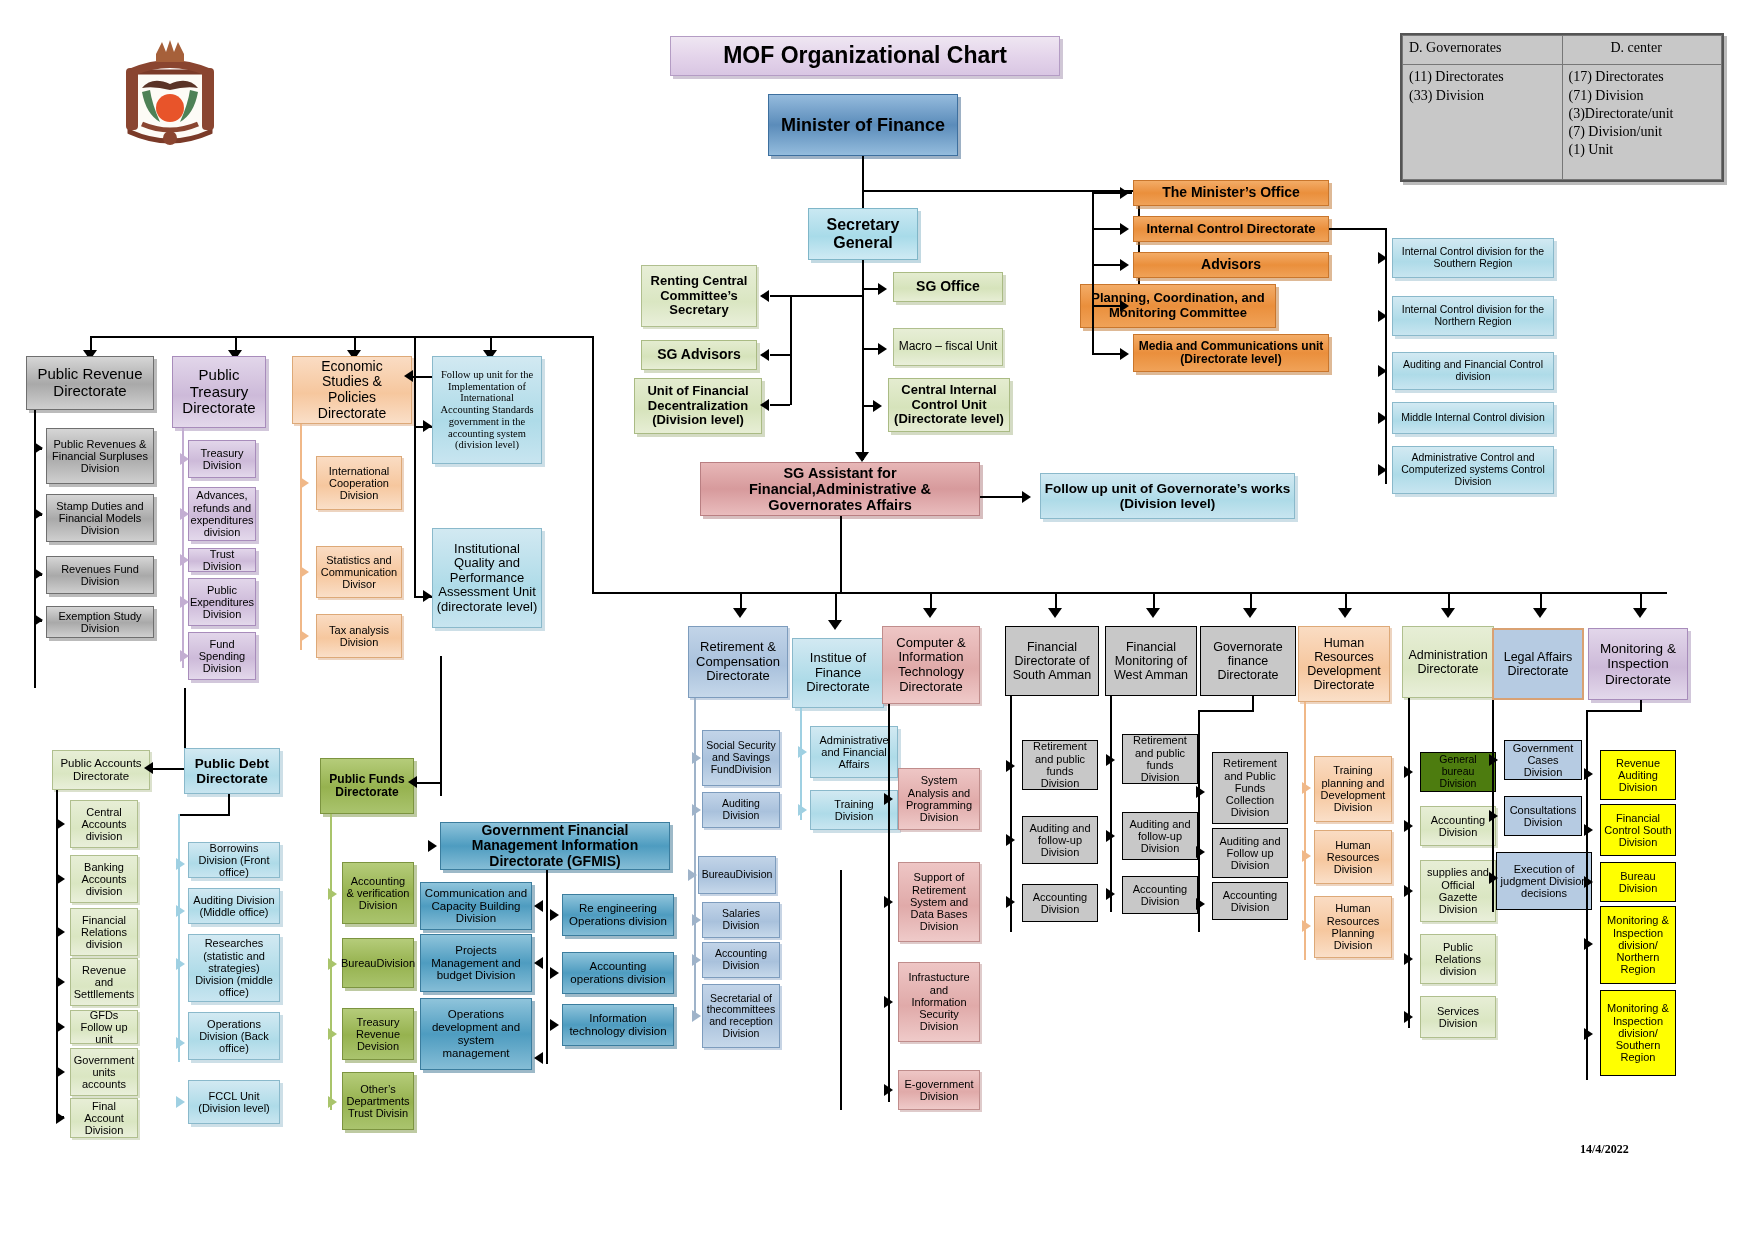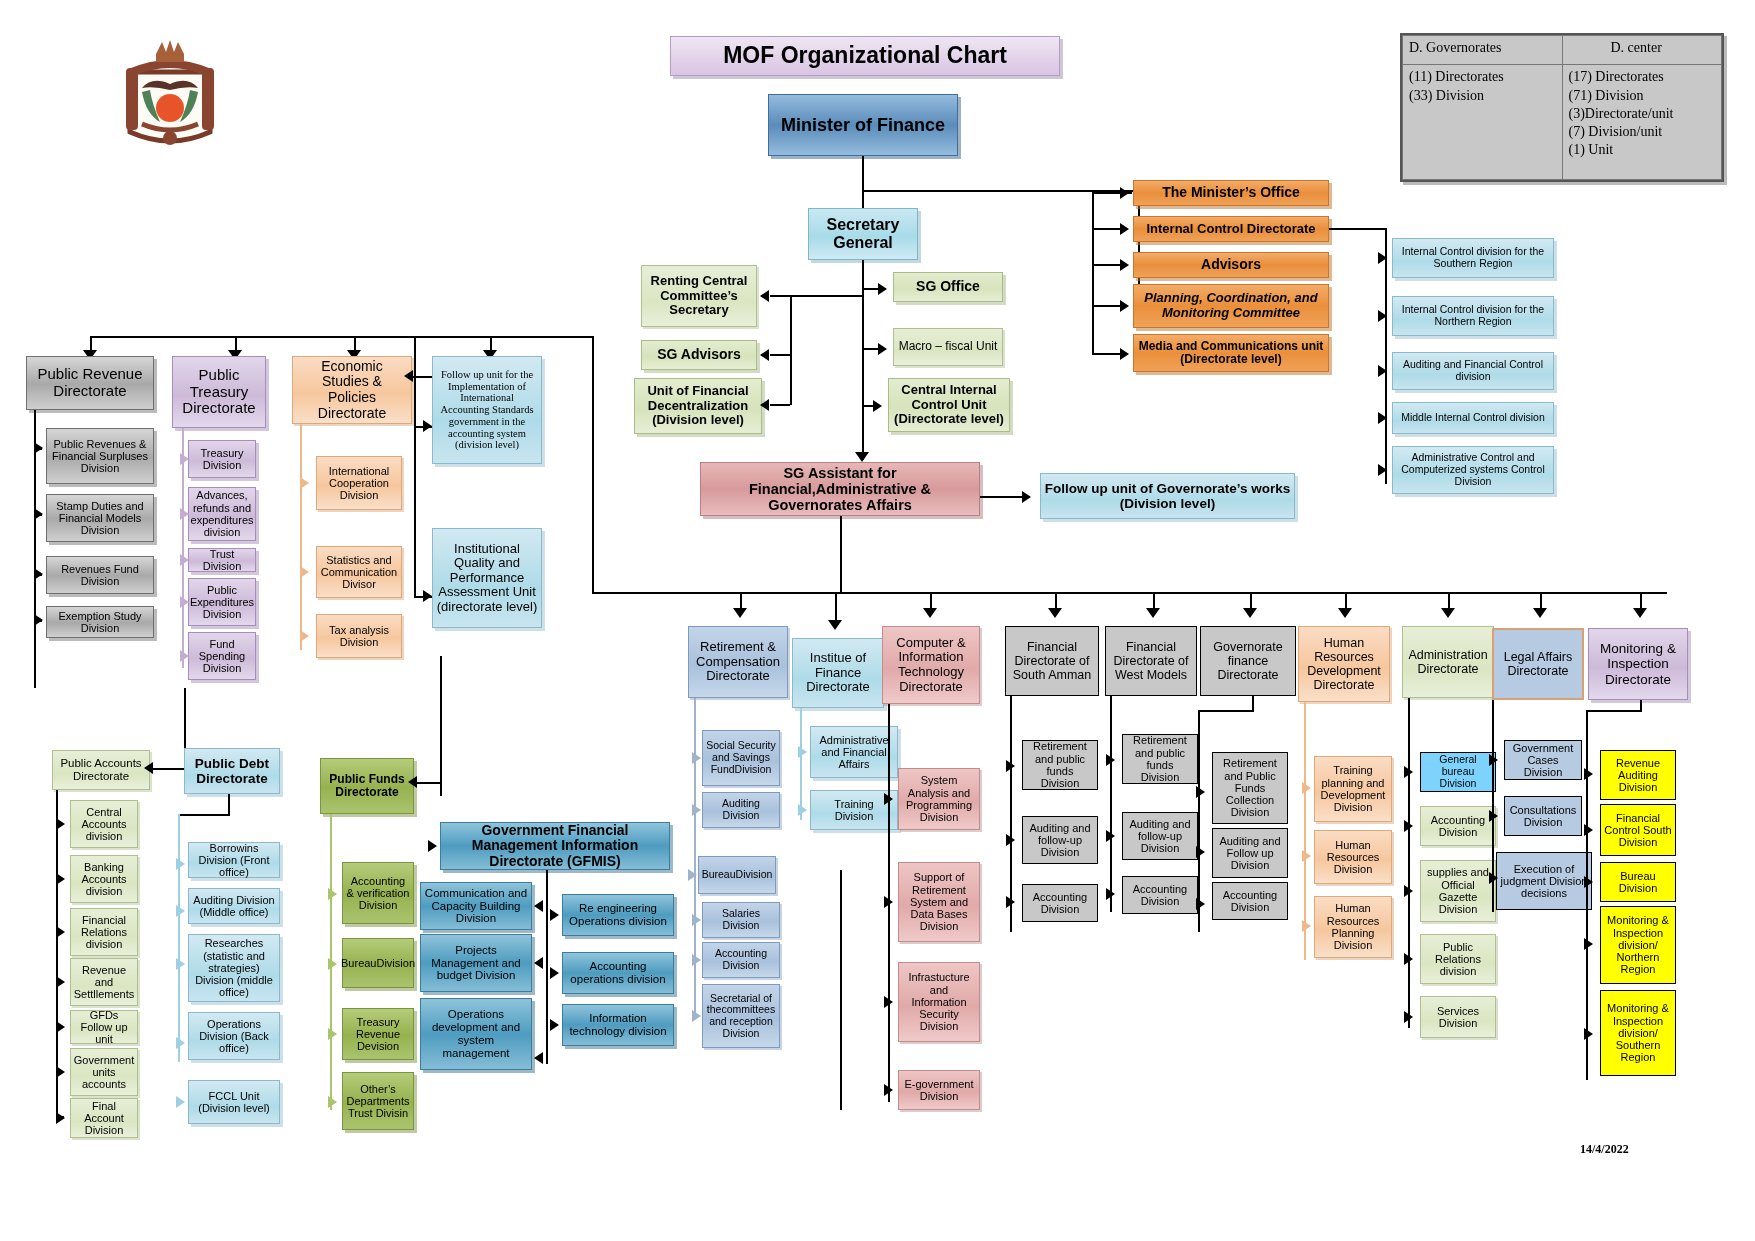--- a/index.html
+++ b/index.html
@@ -38,21 +38,21 @@
   .green{background:linear-gradient(to bottom,#b5cc7a,#96b24f 52%,#aac46e);
          border:1px solid #7c9440;box-shadow:3px 3px 0 rgba(125,150,70,.5);}
   .rose{background:linear-gradient(to bottom,#e7b7b7,#d79a9c 50%,#e9bcbd);
         border:1px solid #b97f82;box-shadow:3px 3px 0 rgba(175,125,128,.5);font-weight:bold;}
   .rose-l{background:linear-gradient(to bottom,#eec6c5,#e0aaa9 55%,#efcac9);
         border:1px solid #c08d8c;box-shadow:2px 2px 0 rgba(185,140,140,.45);}
   .bluegrey{background:#b6cbe2;border:1.5px solid #000;}
   .bluegrey-g{background:linear-gradient(to bottom,#c2d4e8,#a9c1dc 55%,#c6d8ea);
         border:1px solid #7d9cbd;box-shadow:2px 2px 0 rgba(130,160,195,.45);}
   .yellow{background:#ffff00;border:1.5px solid #000;}
-  .white-b{background:#7dd3fc;border:1.5px solid #000;text-align:center;}
+  .white-b{background:#4d7c0f;border:1.5px solid #000;text-align:center;}
   .plain-gray{background:#c8c8c8;border:1.5px solid #000;}
 
   .ln{position:absolute;background:#000;}
   .hline{height:2px;}
   .vline{width:2px;}
 
   .arrow{position:absolute;width:0;height:0;}
   .ar-right{border-top:6px solid transparent;border-bottom:6px solid transparent;border-left:9px solid #000;}
   .ar-left{border-top:6px solid transparent;border-bottom:6px solid transparent;border-right:9px solid #000;}
   .ar-down{border-left:7px solid transparent;border-right:7px solid transparent;border-top:10px solid #000;}
@@ -129,21 +129,21 @@
   <div class="box blue-dark" style="left:768px;top:94px;width:190px;height:62px;font-size:18px;">Minister of Finance</div>
 
   <div class="ln vline" style="left:862px;top:156px;height:36px;"></div>
   <div class="ln hline" style="left:862px;top:190px;width:278px;"></div>
   <div class="ln vline" style="left:1138px;top:190px;height:118px;"></div>
   <div class="ln vline" style="left:862px;top:190px;height:22px;"></div>
 
   <div class="box orange" style="left:1133px;top:180px;width:196px;height:26px;font-size:14px;">The Minister’s Office</div>
   <div class="box orange" style="left:1133px;top:216px;width:196px;height:26px;font-size:13px;">Internal Control Directorate</div>
   <div class="box orange" style="left:1133px;top:252px;width:196px;height:26px;font-size:14px;">Advisors</div>
-  <div class="box orange" style="left:1133px;top:284px;width:196px;height:44px;font-size:13px;font-style:italic;">Planning, Coordination, and Monitoring Committee</div>
+  <div class="box orange" style="left:1080px;top:284px;width:196px;height:44px;font-size:13px;">Planning, Coordination, and Monitoring Committee</div>
   <div class="box orange" style="left:1133px;top:334px;width:196px;height:38px;font-size:12px;">Media and Communications unit (Directorate level)</div>
 
   <div class="ln vline" style="left:1092px;top:190px;height:165px;"></div>
   <div class="ln hline" style="left:1092px;top:192px;width:40px;"></div>
   <div class="ln hline" style="left:1092px;top:228px;width:30px;"></div>
     <div class="arrow ar-right" style="left:1120px;top:223px;"></div>
   <div class="ln hline" style="left:1092px;top:264px;width:30px;"></div>
     <div class="arrow ar-right" style="left:1120px;top:259px;"></div>
   <div class="ln hline" style="left:1092px;top:305px;width:30px;"></div>
     <div class="arrow ar-right" style="left:1120px;top:300px;"></div>
@@ -380,21 +380,21 @@
   <div class="ln vline" style="left:1010px;top:696px;height:236px;"></div>
   <div class="box plain-gray" style="left:1022px;top:740px;width:76px;height:50px;font-size:11px;">Retirement and public funds Division</div>
   <div class="box plain-gray" style="left:1022px;top:816px;width:76px;height:48px;font-size:11px;">Auditing and follow-up Division</div>
   <div class="box plain-gray" style="left:1022px;top:884px;width:76px;height:38px;font-size:11px;">Accounting Division</div>
   <div class="arrow ar-right" style="left:1006px;top:760px;"></div>
   <div class="arrow ar-right" style="left:1006px;top:834px;"></div>
   <div class="arrow ar-right" style="left:1006px;top:896px;"></div>
 
   <div class="ln vline" style="left:1153px;top:592px;height:22px;"></div>
     <div class="arrow ar-down" style="left:1146px;top:608px;"></div>
-  <div class="box plain-gray" style="left:1105px;top:626px;width:92px;height:70px;font-size:12.5px;">Financial Directorate of West Models</div>
+  <div class="box plain-gray" style="left:1105px;top:626px;width:92px;height:70px;font-size:12.5px;">Financial Monitoring of West Amman</div>
   <div class="ln vline" style="left:1110px;top:696px;height:216px;"></div>
   <div class="box plain-gray" style="left:1122px;top:734px;width:76px;height:50px;font-size:11px;">Retirement and public funds Division</div>
   <div class="box plain-gray" style="left:1122px;top:812px;width:76px;height:48px;font-size:11px;">Auditing and follow-up Division</div>
   <div class="box plain-gray" style="left:1122px;top:876px;width:76px;height:38px;font-size:11px;">Accounting Division</div>
   <div class="arrow ar-right" style="left:1106px;top:754px;"></div>
   <div class="arrow ar-right" style="left:1106px;top:830px;"></div>
   <div class="arrow ar-right" style="left:1106px;top:888px;"></div>
 
   <div class="ln vline" style="left:1250px;top:592px;height:22px;"></div>
     <div class="arrow ar-down" style="left:1243px;top:608px;"></div>

